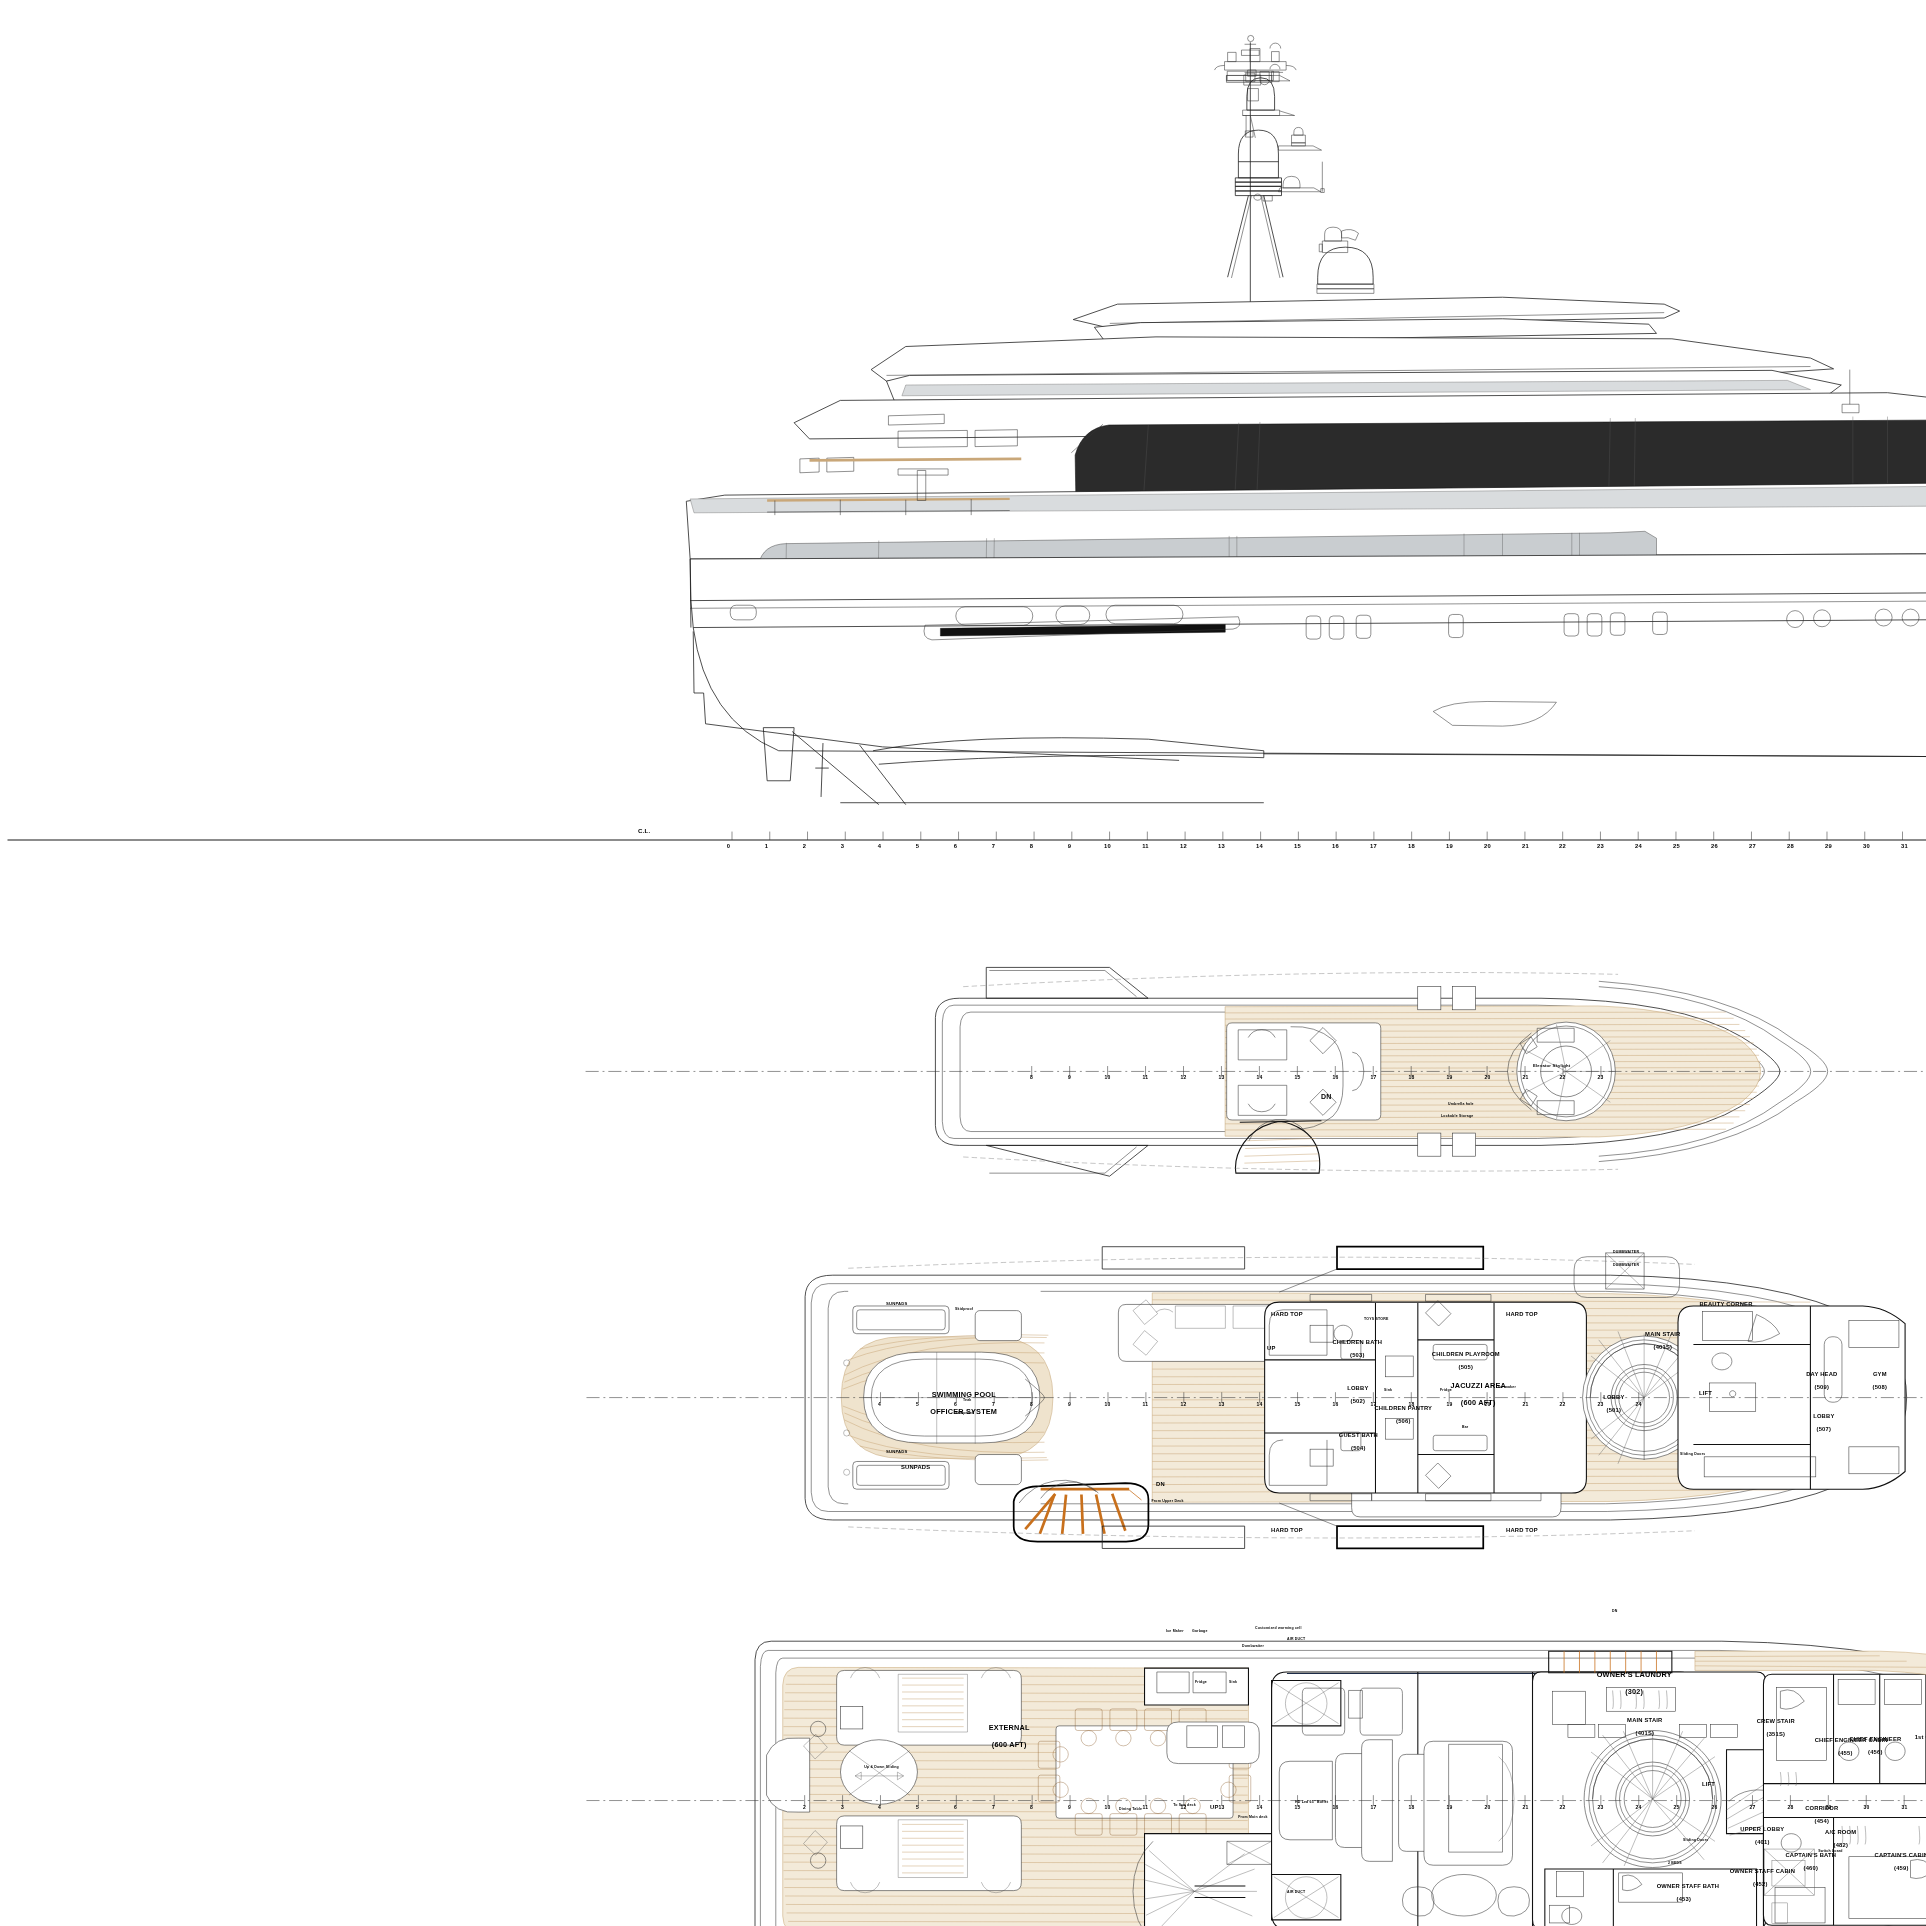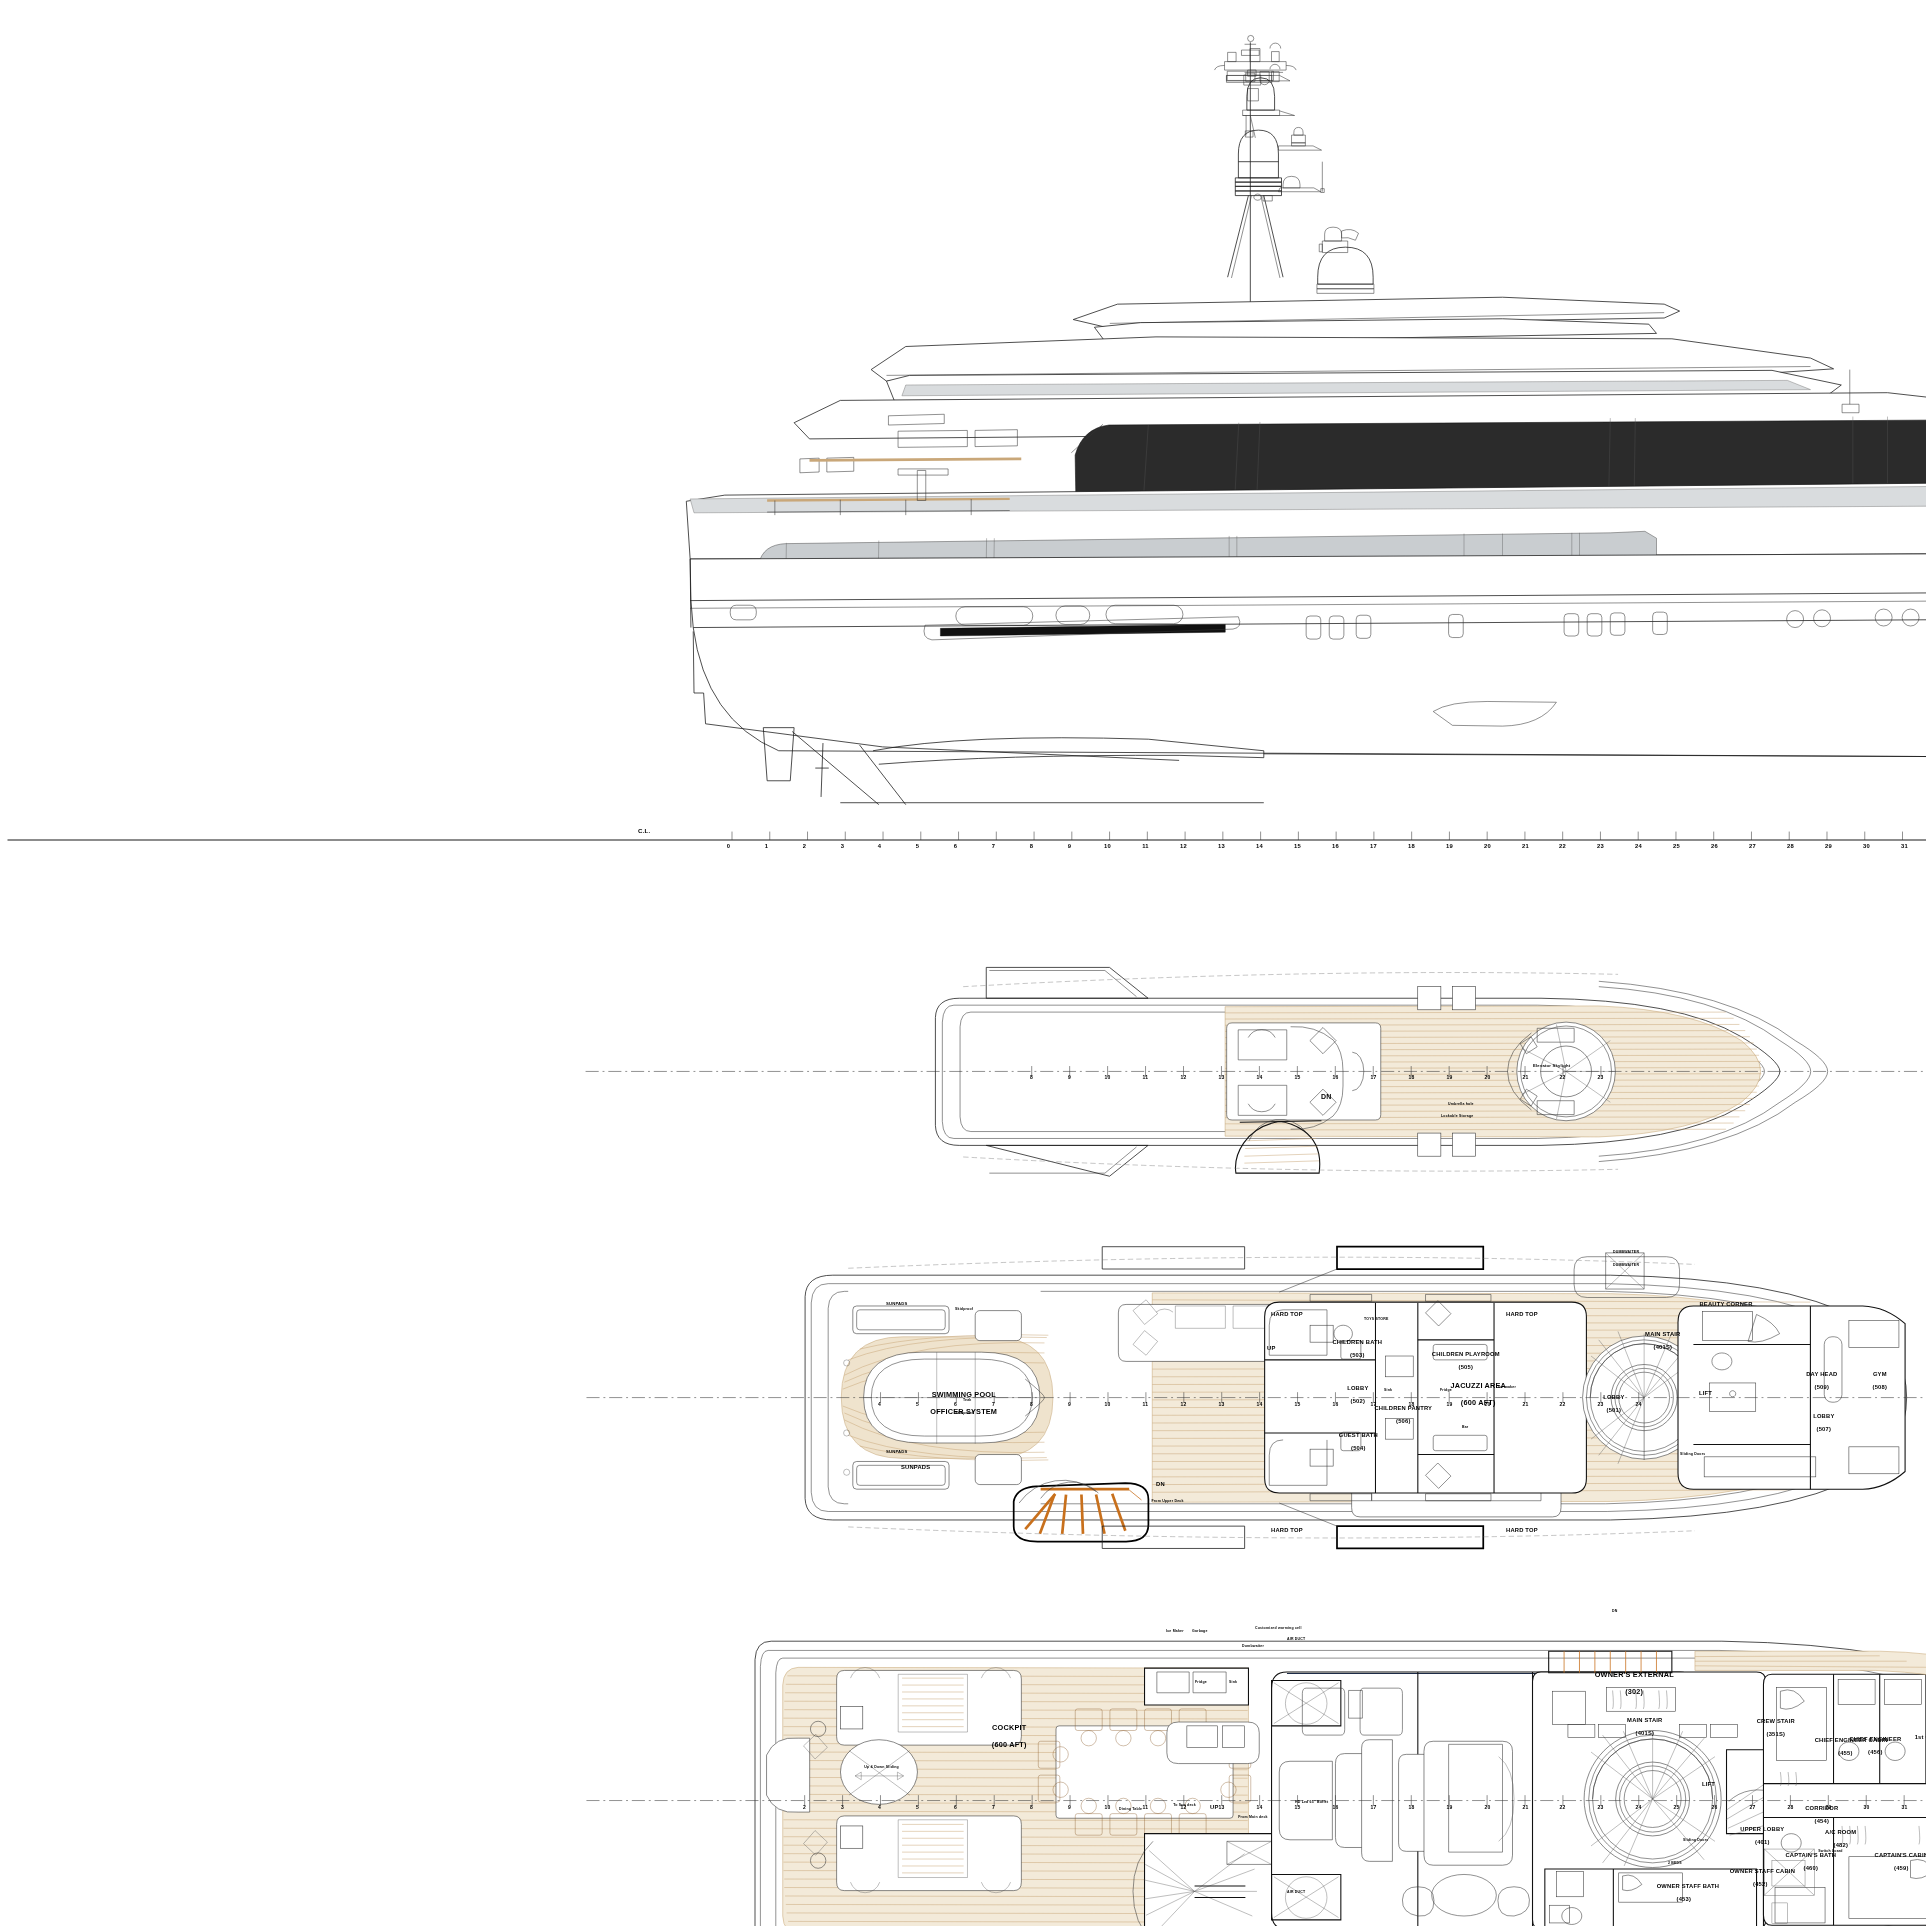--- a/index.html
+++ b/index.html
@@ -1300,40 +1300,40 @@
       <div class="lbl framenum" style="left: 1671px; top: 1804px; width: 10.8px; font-size: 5px;">25</div>
       <div class="lbl framenum" style="left: 1709px; top: 1804px; width: 10.8px; font-size: 5px;">26</div>
       <div class="lbl framenum" style="left: 1747px; top: 1804px; width: 10.8px; font-size: 5px;">27</div>
       <div class="lbl framenum" style="left: 1785px; top: 1804px; width: 10.8px; font-size: 5px;">28</div>
       <div class="lbl framenum" style="left: 1823px; top: 1804px; width: 10.8px; font-size: 5px;">29</div>
       <div class="lbl framenum" style="left: 1861px; top: 1804px; width: 10.8px; font-size: 5px;">30</div>
       <div class="lbl framenum" style="left: 1899px; top: 1804px; width: 10.8px; font-size: 5px;">31</div>
     </div>
 
 <div class="lbl room" style="left:959px;top:1716px;width:96px;text-align:center;">
-  <span>COCKPIT</span><br>
+  <span>EXTERNAL</span><br>
   <span>(600 AFT)</span>
 </div>
 <div class="lbl tinier" style="left:1119px;top:1807px;">Dining Table</div>
 <div class="lbl tinier" style="left:864px;top:1765px;width:35px;text-align:center;">Up &amp; Down Sliding</div>
 <div class="lbl tinier" style="left:1169px;top:1803px;width:31px;text-align:center;">To Sun deck</div>
 <div class="lbl room sm" style="left:1210px;top:1804px;">UP</div>
 <div class="lbl tinier" style="left:1237px;top:1815px;width:32px;text-align:center;">From Main deck</div>
 <div class="lbl tinier" style="left:1166px;top:1629px;">Ice Maker</div>
 <div class="lbl tinier" style="left:1192px;top:1629px;">Garbage</div>
 <div class="lbl tinier" style="left:1195px;top:1680px;">Fridge</div>
 <div class="lbl tinier" style="left:1229px;top:1680px;">Sink</div>
 <div class="lbl tinier" style="left:1242px;top:1644px;">Dumbwaiter</div>
 <div class="lbl tinier" style="left:1255px;top:1626px;width:34px;text-align:center;">Customized warming cell</div>
 <div class="lbl tinier" style="left:1287px;top:1637px;">AIR DUCT</div>
 <div class="lbl tinier" style="left:1287px;top:1890px;">AIR DUCT</div>
 <div class="lbl tinier" style="left:1295px;top:1800px;width:31px;text-align:center;">HD Led 65" Buffet</div>
 
 <div class="lbl room" style="left:1576px;top:1663px;width:112px;text-align:center;">
-  <span>OWNER'S EXTERNAL</span><br>
+  <span>OWNER'S LAUNDRY</span><br>
   <span>(302)</span>
 </div>
 <div class="lbl room sm" style="left:1614px;top:1710px;width:58px;text-align:center;">
   <span>MAIN STAIR</span><br>
   <span>(401S)</span>
 </div>
 <div class="lbl room sm" style="left:1702px;top:1781px;">LIFT</div>
 <div class="lbl tinier" style="left:1683px;top:1838px;">Sliding Doors</div>
 <div class="lbl room sm" style="left:1726px;top:1819px;width:69px;text-align:center;">
   <span>UPPER LOBBY</span><br>

